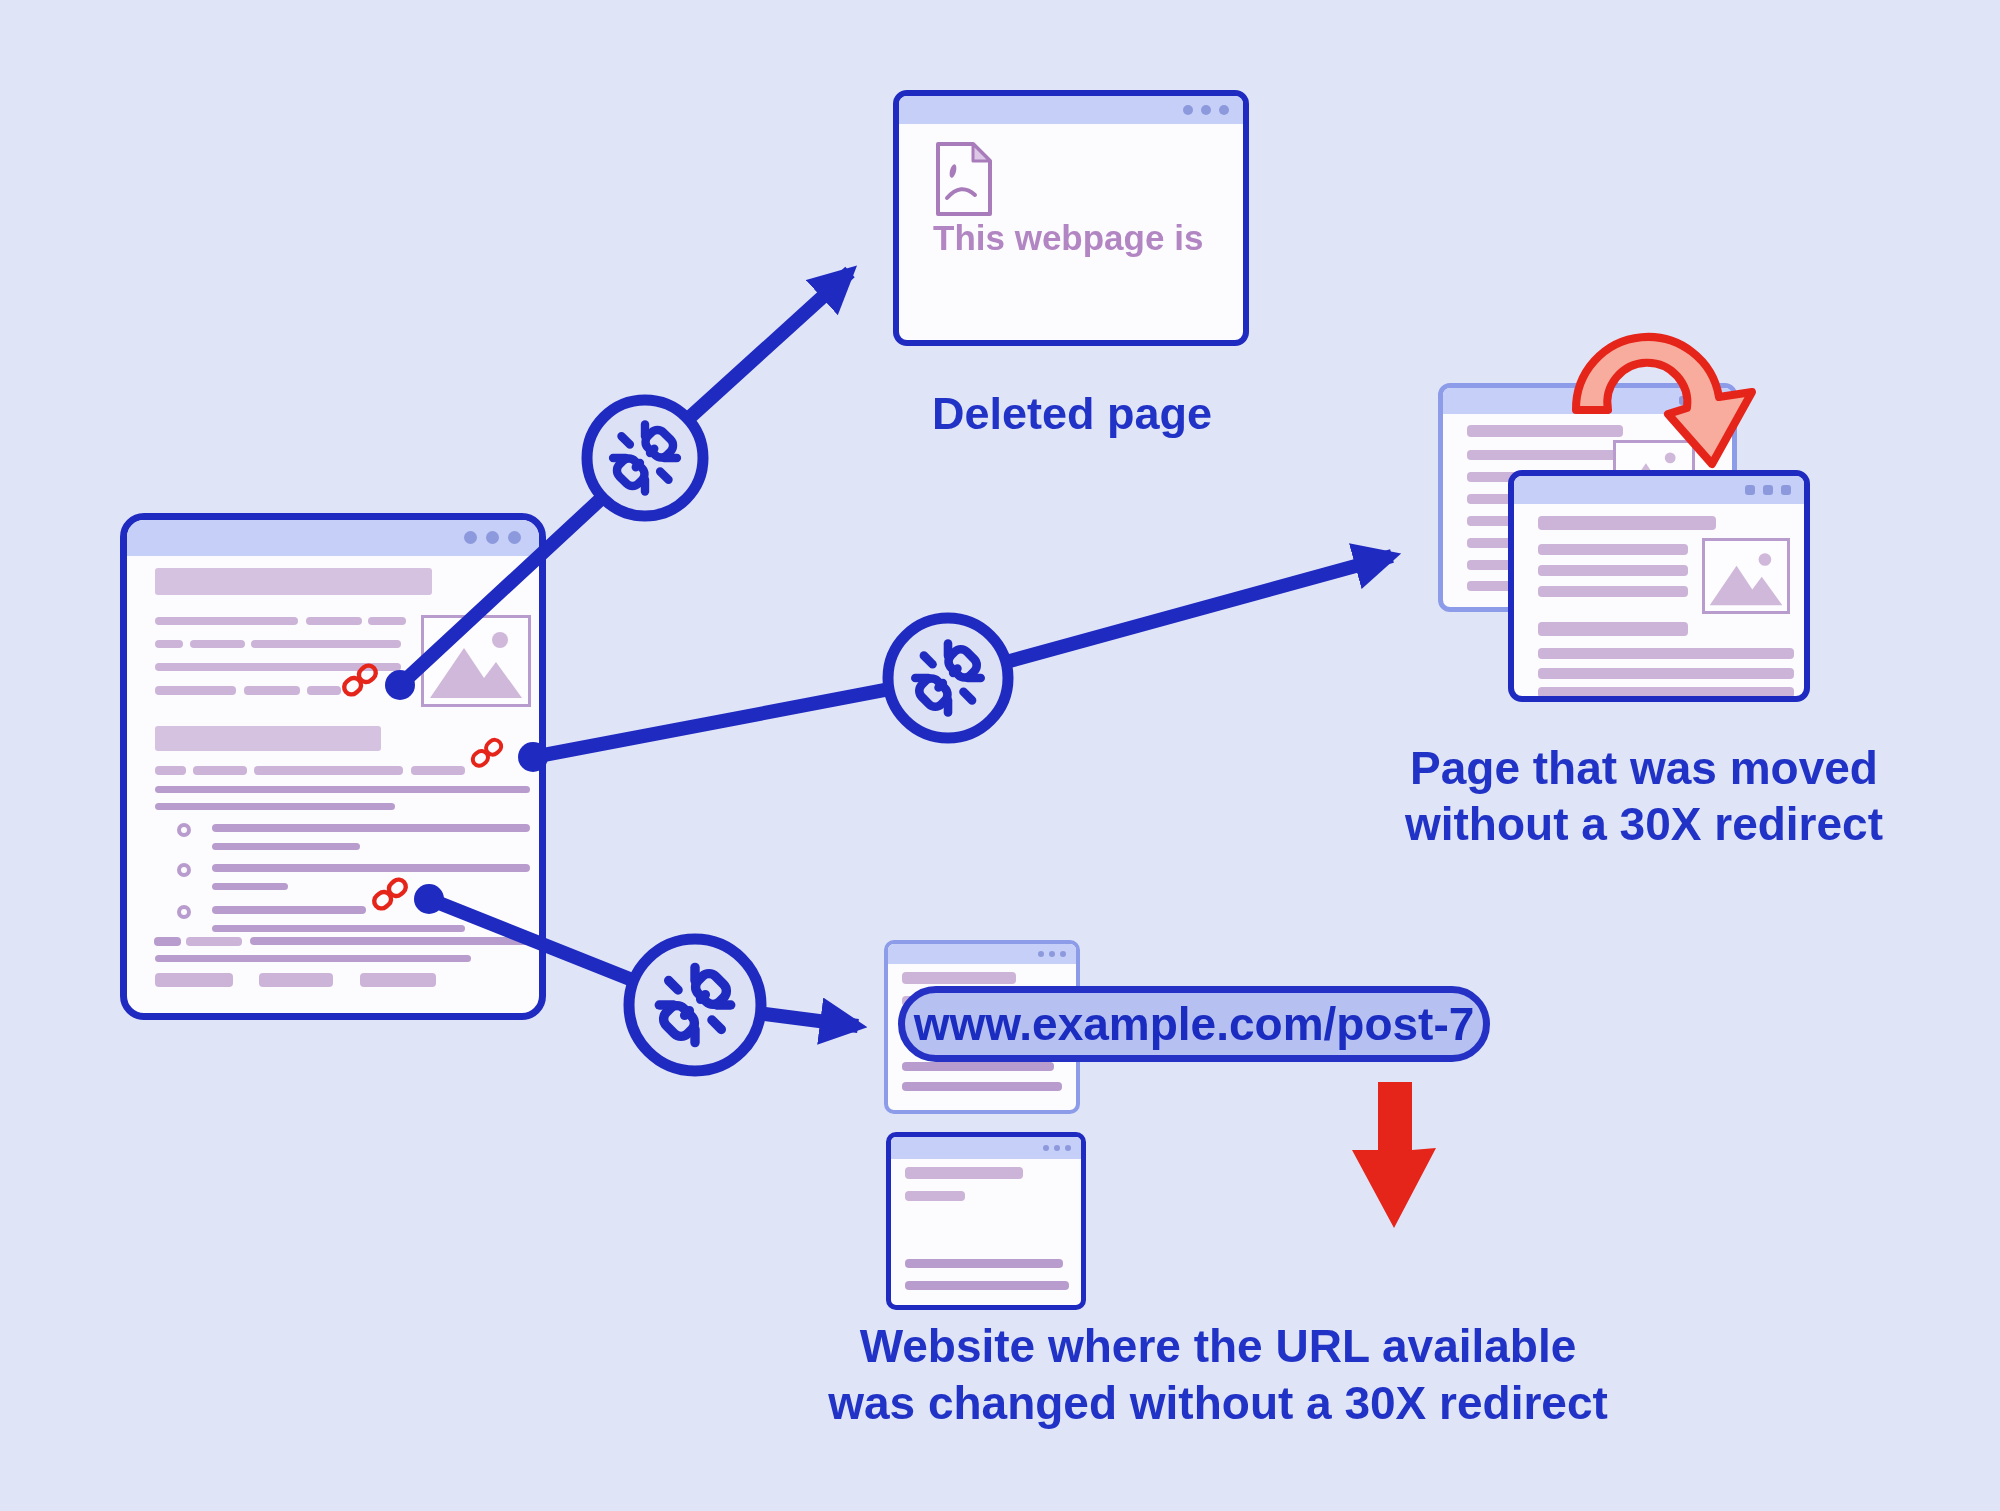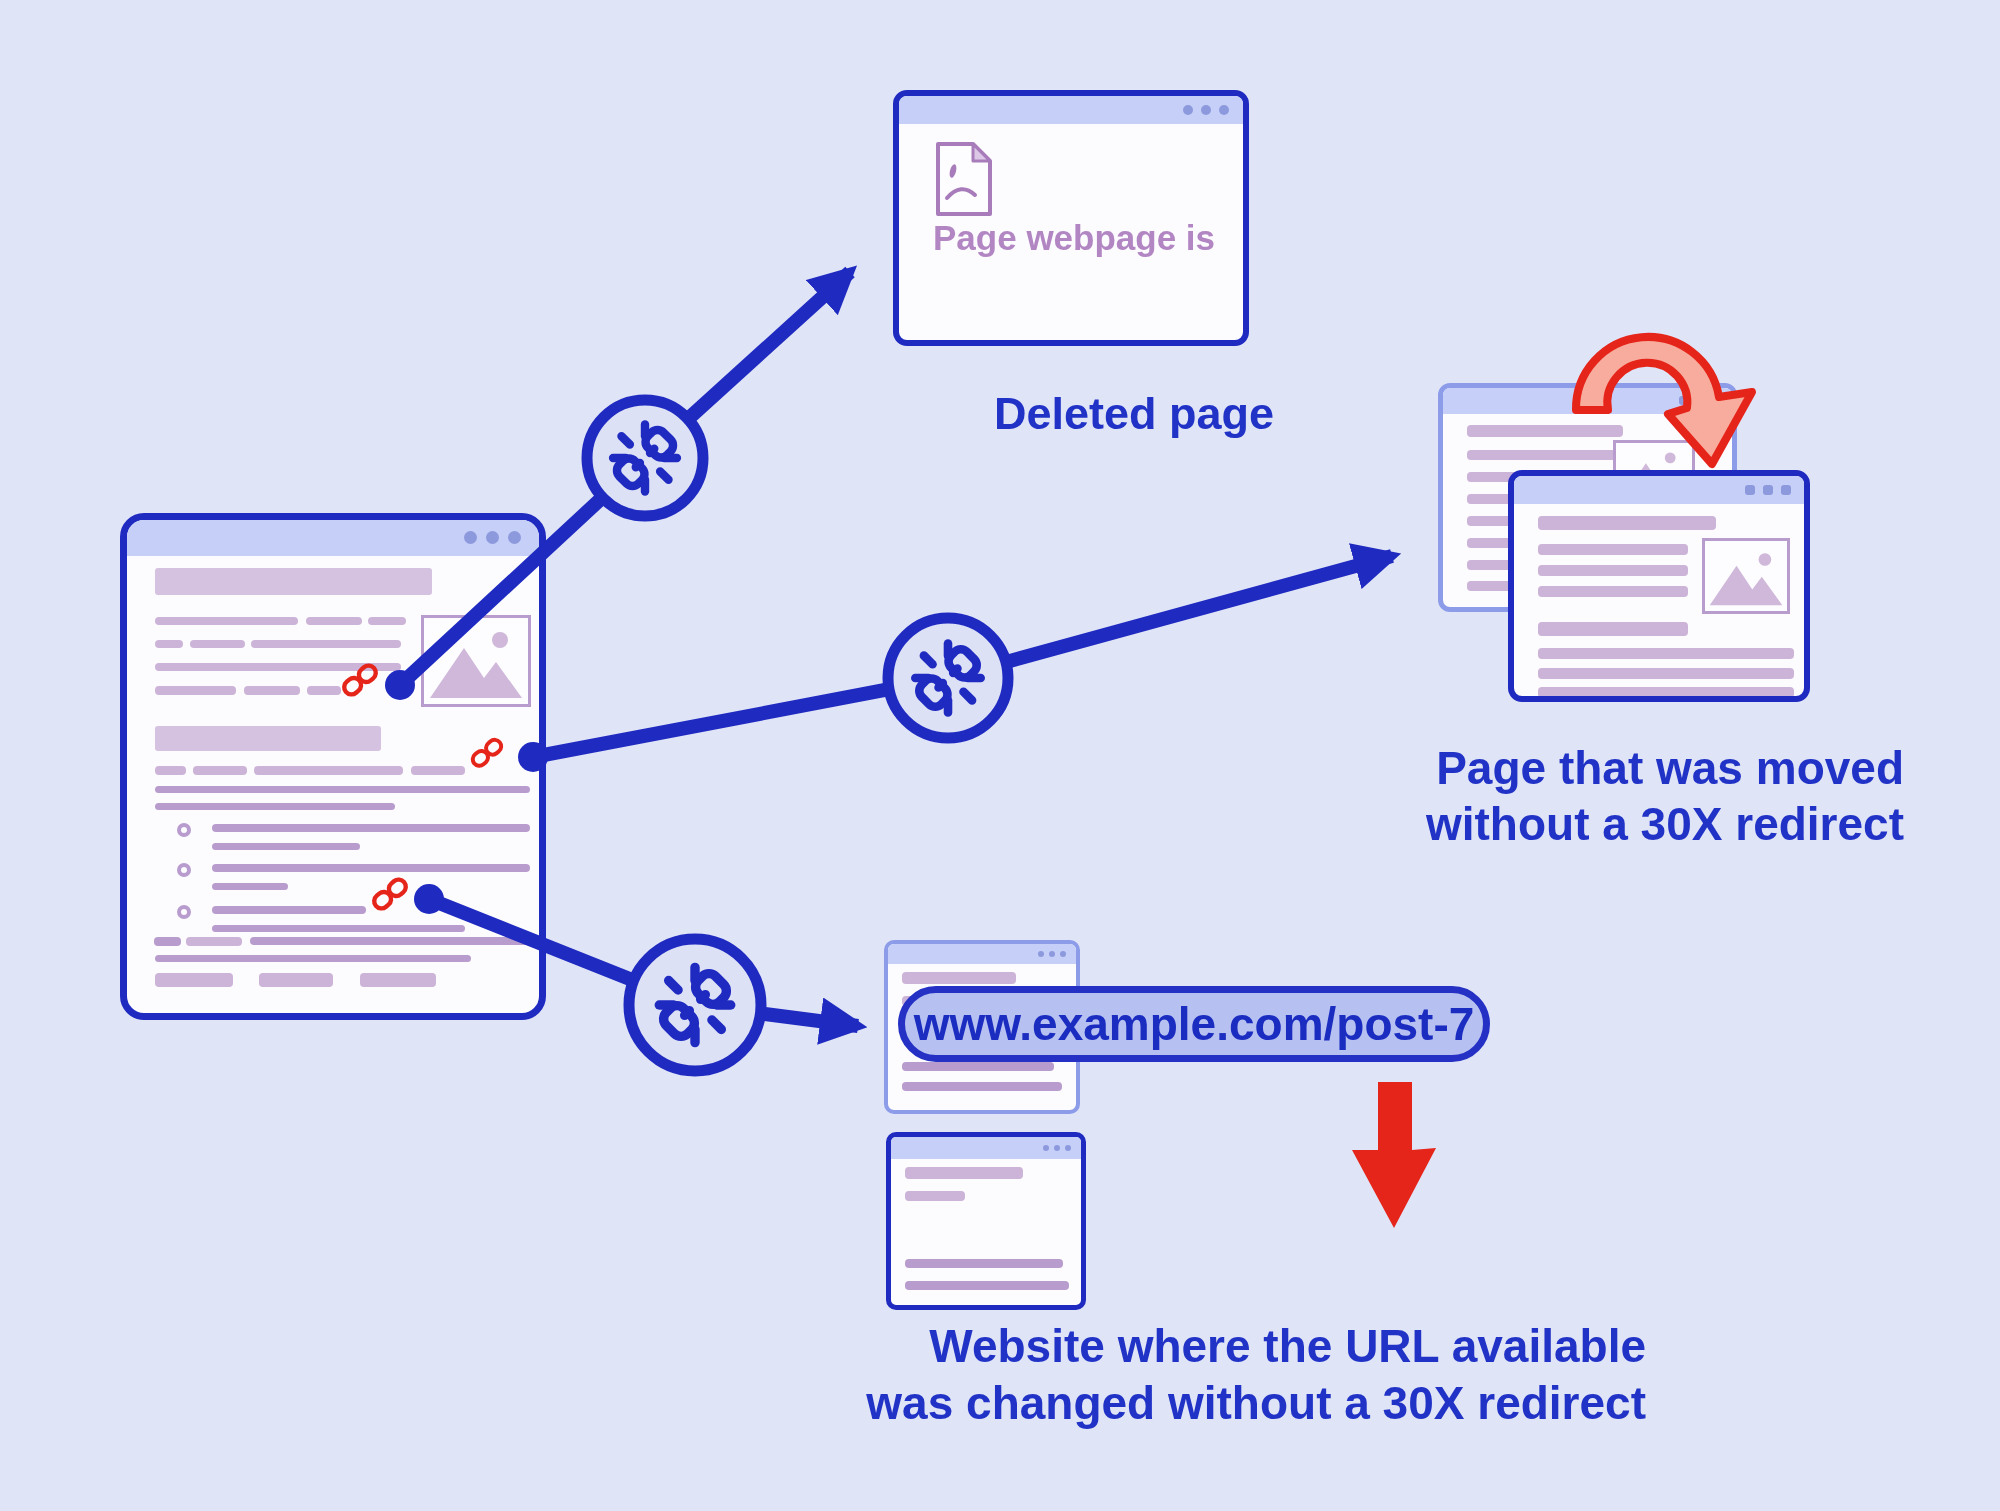--- a/index.html
+++ b/index.html
@@ -19,21 +19,21 @@
   .dot{border-radius:50%;background:#8d99dd;}
   
   .ln{position:absolute;background:#ccb3d8;border-radius:4px;display:block;}
   .ln.dark{background:#b89cce;}
   .ln.block{background:#d5c1e0;border-radius:3px;}
   .bullet{position:absolute;width:14px;height:14px;border:4px solid #b89cce;
           border-radius:50%;background:#fcfbfe;box-sizing:border-box;}
   .imgph{position:absolute;border:3px solid #b89cce;background:#fdfcfe;box-sizing:border-box;}
   .imgph svg{display:block;width:100%;height:100%;}
   
-  .caption{position:absolute;color:#2133c6;font-weight:bold;text-align:right;}
+  .caption{position:absolute;color:#2133c6;font-weight:bold;text-align:center;}
   .caption span{display:block;}
   
   .purple-msg{position:absolute;color:#b286c3;font-weight:600;font-size:35px;line-height:47px;}
   .purple-msg span{display:block;}
   
   .pill{position:absolute;background:#b6c0f1;border:7px solid #2531c4;border-radius:40px;
         color:#1b2cc0;font-weight:bold;font-size:46px;display:flex;align-items:center;
         justify-content:center;box-sizing:border-box;}
   .overlay{position:absolute;left:0;top:0;pointer-events:none;}
 </style>
@@ -100,21 +100,21 @@
       <i class="dot" style="width:10px;height:10px;"></i>
       <i class="dot" style="width:10px;height:10px;"></i>
     </div>
     <svg style="position:absolute;left:34px;top:44px;" width="62" height="78" viewBox="0 0 62 78">
       <path d="M5 4 H40 L57 21 V74 H5 Z" fill="#fdfcfe" stroke="#a87cba" stroke-width="4" stroke-linejoin="round"></path>
       <path d="M40 4 L57 21 H40 Z" fill="#dcc8e6" stroke="#a87cba" stroke-width="3" stroke-linejoin="round"></path>
       <ellipse cx="20" cy="31" rx="3" ry="7" fill="#a87cba" transform="rotate(14 20 31)"></ellipse>
       <path d="M14 58 Q28 42 42 55" fill="none" stroke="#a87cba" stroke-width="4" stroke-linecap="round"></path>
     </svg>
     <div class="purple-msg" style="left:34px;top:118px;">
-      <span>Page webpage is</span>
+      <span>This webpage is</span>
     </div>
   </div>
   <div class="caption" style="left:870px;top:388px;width:404px;font-size:45px;">
     <span>Deleted page</span>
   </div>
 
   <div class="win win-light" style="left:1438px;top:383px;width:299px;height:229px;border-width:5px;border-radius:12px;">
     <div class="titlebar" style="height:26px;"></div>
     <div class="dots" style="top:8px;right:12px;gap:7px;">
       <i class="dot" style="width:9px;height:9px;border-radius:3px;"></i>

